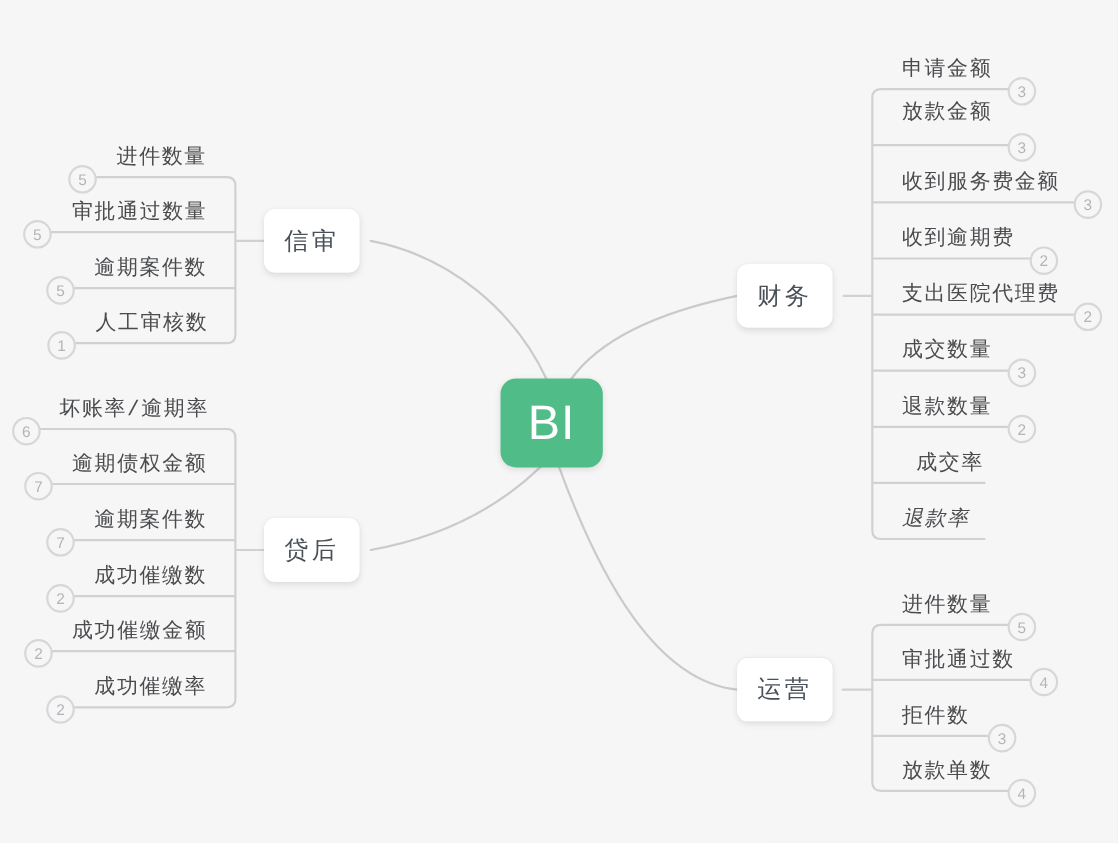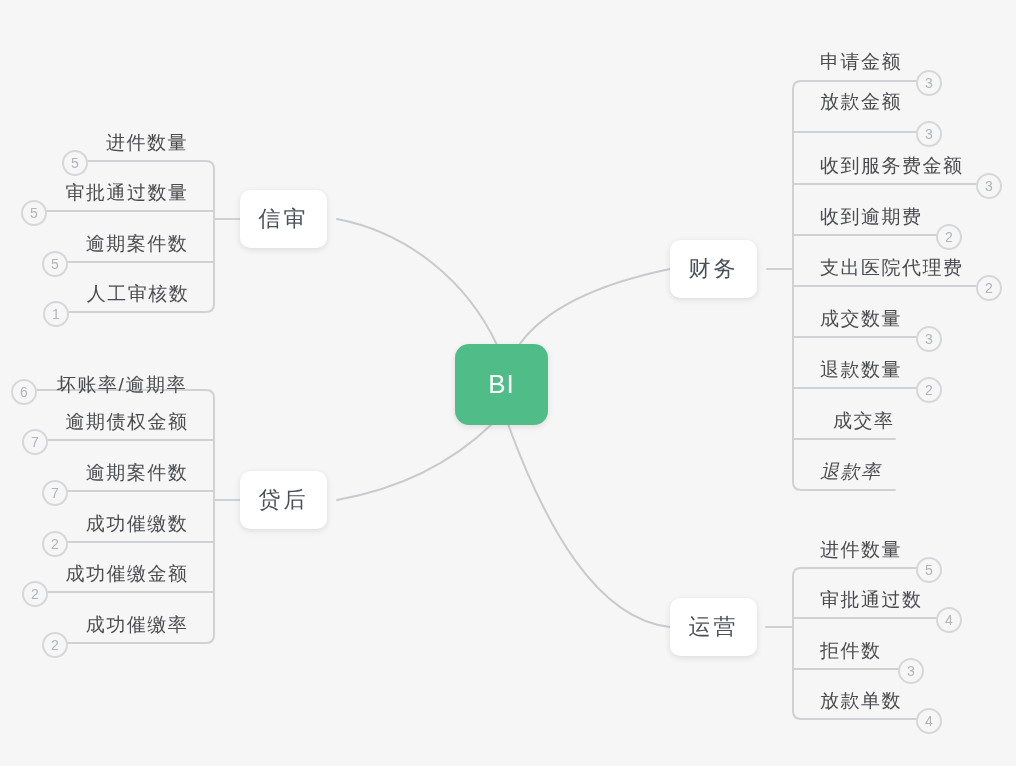--- a/index.html
+++ b/index.html
@@ -26,21 +26,21 @@
     pointer-events:none;
   }
   .node-layer > *{pointer-events:auto;}
   .root-node{
     position:absolute;
     left:455px;top:344px;width:93px;height:81px;
     background:#50bd89;
     border-radius:14px;
     display:flex;align-items:center;justify-content:center;
     color:#ffffff;
-    font-size:26px;
+    font-size:44px;
     letter-spacing:1px;
     box-shadow:0 2px 6px rgba(0,0,0,0.10);
     cursor:pointer;
   }
   .branch-node{
     position:absolute;
     width:87px;height:58px;
     background:#ffffff;
     border-radius:10px;
     display:flex;align-items:center;justify-content:center;
@@ -101,21 +101,21 @@
 
     <div id="leaves">
         <div class="leaf-label left" style="top: 131px; left: 147px;">进件数量</div>
         <div class="badge" style="left: 62px; top: 150px;">5</div>
         <div class="leaf-label left" style="top: 181px; left: 127px;">审批通过数量</div>
         <div class="badge" style="left: 21px; top: 200px;">5</div>
         <div class="leaf-label left" style="top: 232px; left: 137px;">逾期案件数</div>
         <div class="badge" style="left: 42px; top: 251px;">5</div>
         <div class="leaf-label left" style="top: 282px; left: 138px;">人工审核数</div>
         <div class="badge" style="left: 43px; top: 301px;">1</div>
-        <div class="leaf-label left" style="top: 373px; left: 122px;">坏账率/逾期率</div>
+        <div class="leaf-label left" style="top: 360px; left: 122px; font-family: Liberation Mono, monospace;">坏账率/逾期率</div>
         <div class="badge" style="left: 11px; top: 379px;">6</div>
         <div class="leaf-label left" style="top: 410px; left: 127px;">逾期债权金额</div>
         <div class="badge" style="left: 22px; top: 429px;">7</div>
         <div class="leaf-label left" style="top: 461px; left: 137px;">逾期案件数</div>
         <div class="badge" style="left: 42px; top: 480px;">7</div>
         <div class="leaf-label left" style="top: 512px; left: 137px;">成功催缴数</div>
         <div class="badge" style="left: 42px; top: 531px;">2</div>
         <div class="leaf-label left" style="top: 562px; left: 127px;">成功催缴金额</div>
         <div class="badge" style="left: 22px; top: 581px;">2</div>
         <div class="leaf-label left" style="top: 613px; left: 137px;">成功催缴率</div>

